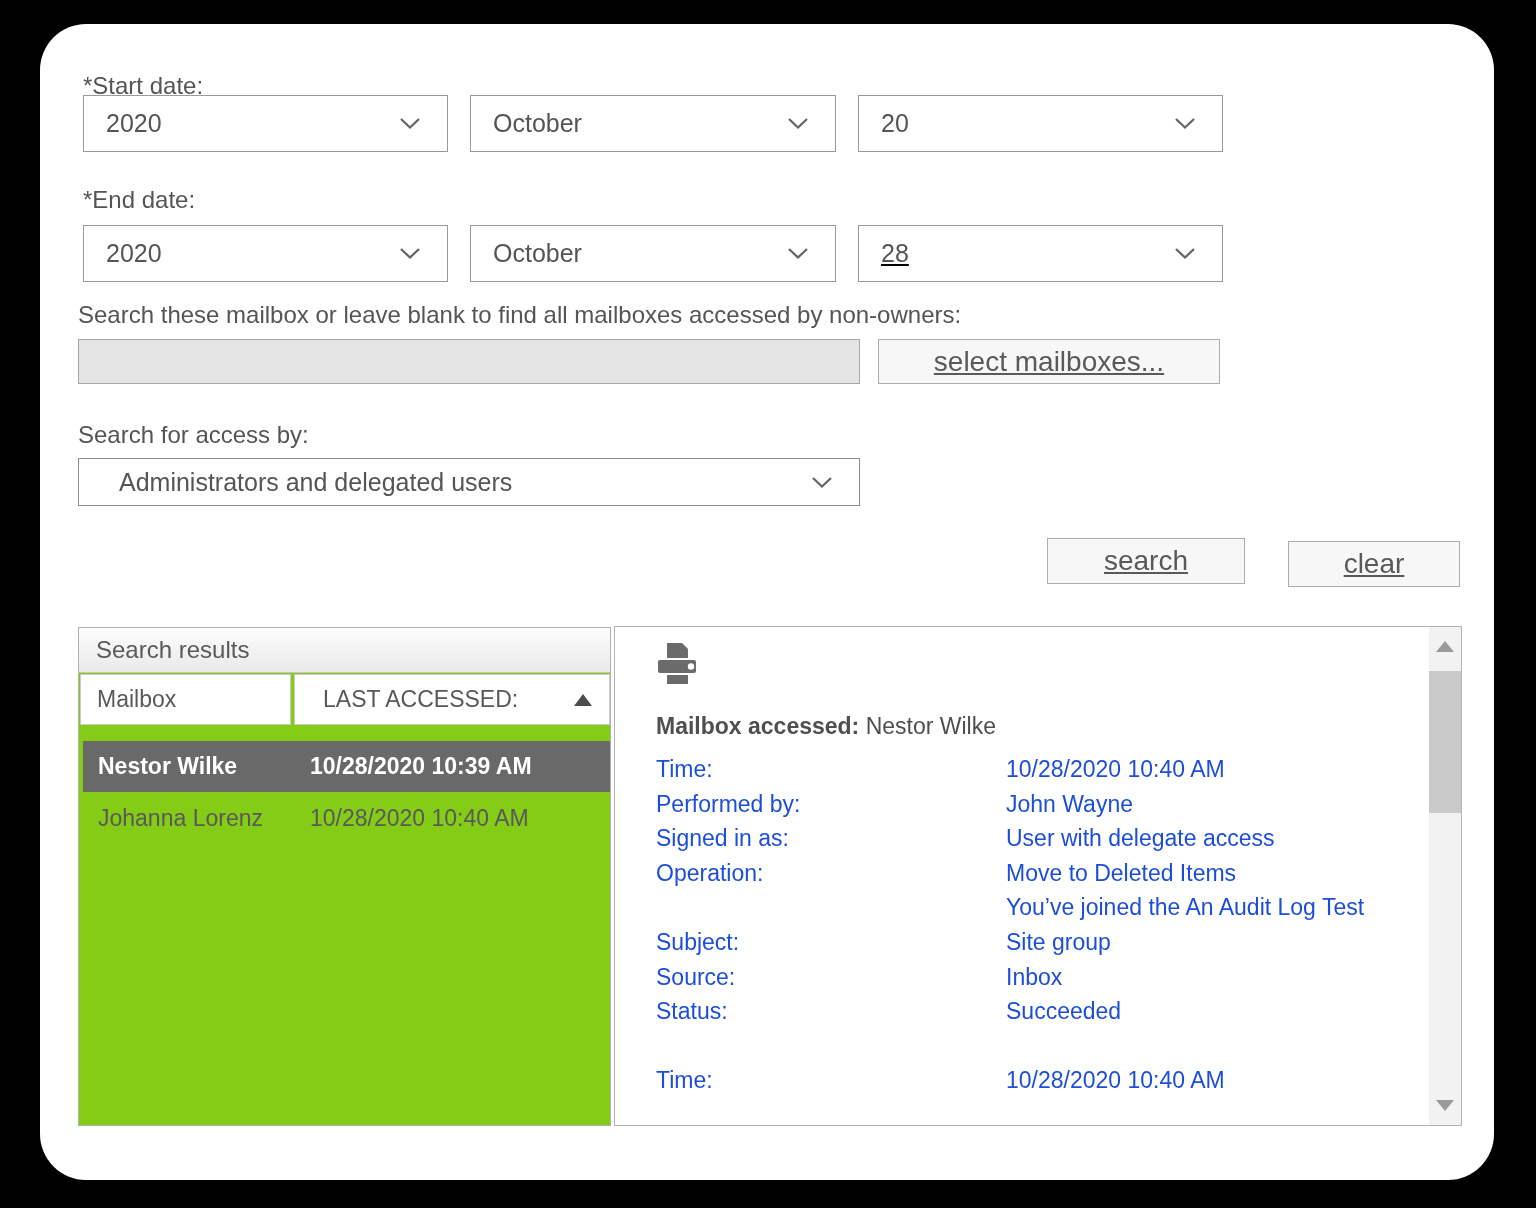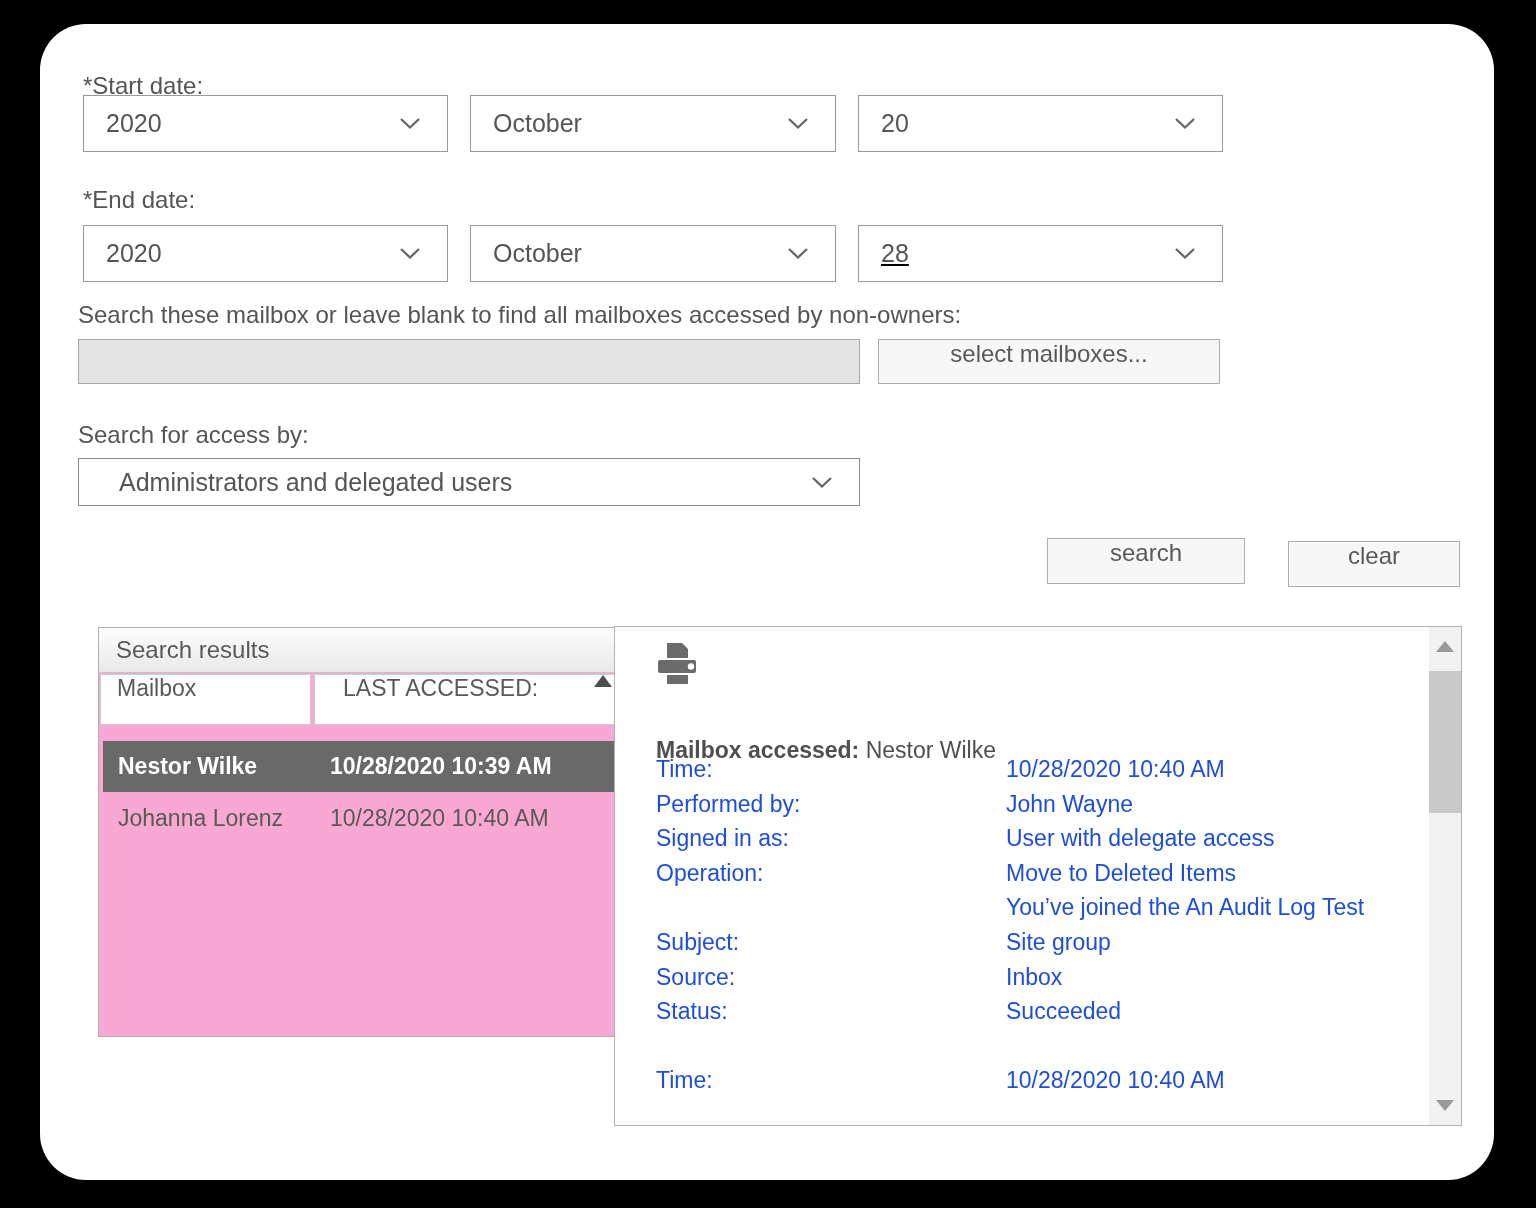--- a/index.html
+++ b/index.html
@@ -9,45 +9,45 @@
   .card { position:absolute; left:40px; top:24px; width:1454px; height:1156px;
           background:#fff; border-radius:46px; }
   .abs { position:absolute; }
   .lbl { font-size:24px; color:#555; white-space:nowrap; }
   .selbox { position:absolute; height:57px; border:1px solid #9a9a9a; background:#fff;
             display:flex; align-items:center; padding:0 26px 0 22px; cursor:default; }
   .selbox .sval { font-size:25px; color:#555; flex:1; }
   .chev { flex:0 0 auto; }
   .txtinput { position:absolute; height:45px; background:#e4e4e4; border:1px solid #a7a7a7; 
               font-size:24px; color:#555; padding:0 12px; }
-  .btn { position:absolute; background:#f7f7f7; border:1px solid #adadad; font-size:24px;
-         color:#595959; display:flex; align-items:flex-start; justify-content:center; cursor:default; }
+  .btn { position:absolute; background:#f7f7f7; border:1px solid #adadad; font-size:28px;
+         color:#595959; display:flex; align-items:center; justify-content:center; cursor:default;text-decoration:underline; }
   
-  .panel-left { position:absolute; left:78px; top:627px; width:533px; height:410px;
-                border:1px solid #b0b0b0; background:#f9a8d4;margin-left:20px; }
+  .panel-left { position:absolute; left:78px; top:627px; width:533px; height:499px;
+                border:1px solid #b0b0b0; background:#84cc16; }
   .sr-header { height:45px; background:linear-gradient(#fdfdfd,#e9e9e9); border-bottom:1px solid #c4c4c4;
                display:flex; align-items:center; padding-left:17px; font-size:24px; color:#595959; }
   .col-row { display:flex; height:54px; padding:1px 0 2px 1px; }
-  .col-cell { border:1px solid #cbcbcb; background:#fff; display:flex; align-items:flex-start;
+  .col-cell { border:1px solid #cbcbcb; background:#fff; display:flex; align-items:center;
               font-size:23px; color:#595959; }
   .col-cell.c1 { width:211px; margin-right:3px; padding-left:16px; }
   .col-cell.c2 { flex:1; padding-left:28px; }
   .sort-tri { width:0; height:0; border-left:9px solid transparent; border-right:9px solid transparent;
               border-bottom:12px solid #4d4d4d; margin-left:56px; }
   .rows { margin-top:14px; }
   .rrow { display:flex; align-items:center; height:51px; font-size:23px; }
   .rrow .cell1 { width:227px; padding-left:15px; }
   .rrow .cell2 { flex:1; }
   .rrow.selected { margin-left:4px; background:#696969; color:#fff; font-weight:bold; }
   .rrow.normal { margin-left:4px; color:#595959; height:53px; }
   
   .panel-right { position:absolute; left:614px; top:626px; width:848px; height:500px;
                  border:1px solid #b3b3b3; background:#fff; }
   .print-btn { position:absolute; left:41px; top:15px; width:44px; height:48px; cursor:default; }
-  .d-head { position:absolute; left:41px; top:110px; font-size:23px; color:#4f4f4f; white-space:nowrap; }
+  .d-head { position:absolute; left:41px; top:86px; font-size:23px; color:#4f4f4f; white-space:nowrap; }
   .d-head .hl { font-weight:bold; }
   .entries { position:absolute; left:41px; top:125px; right:60px; }
   .erow { display:flex; height:34.6px; line-height:34.6px; font-size:23px; color:#1d4ed8; }
   .erow .el { width:350px; flex:0 0 350px; }
   .erow .ev { flex:1; white-space:nowrap; }
   
   .sbar { position:absolute; top:0; right:0; width:32px; height:498px; background:#f2f2f2; }
   .sb-up { position:absolute; top:14px; left:7px; width:0; height:0;
            border-left:9px solid transparent; border-right:9px solid transparent;
            border-bottom:11px solid #9a9a9a; }

